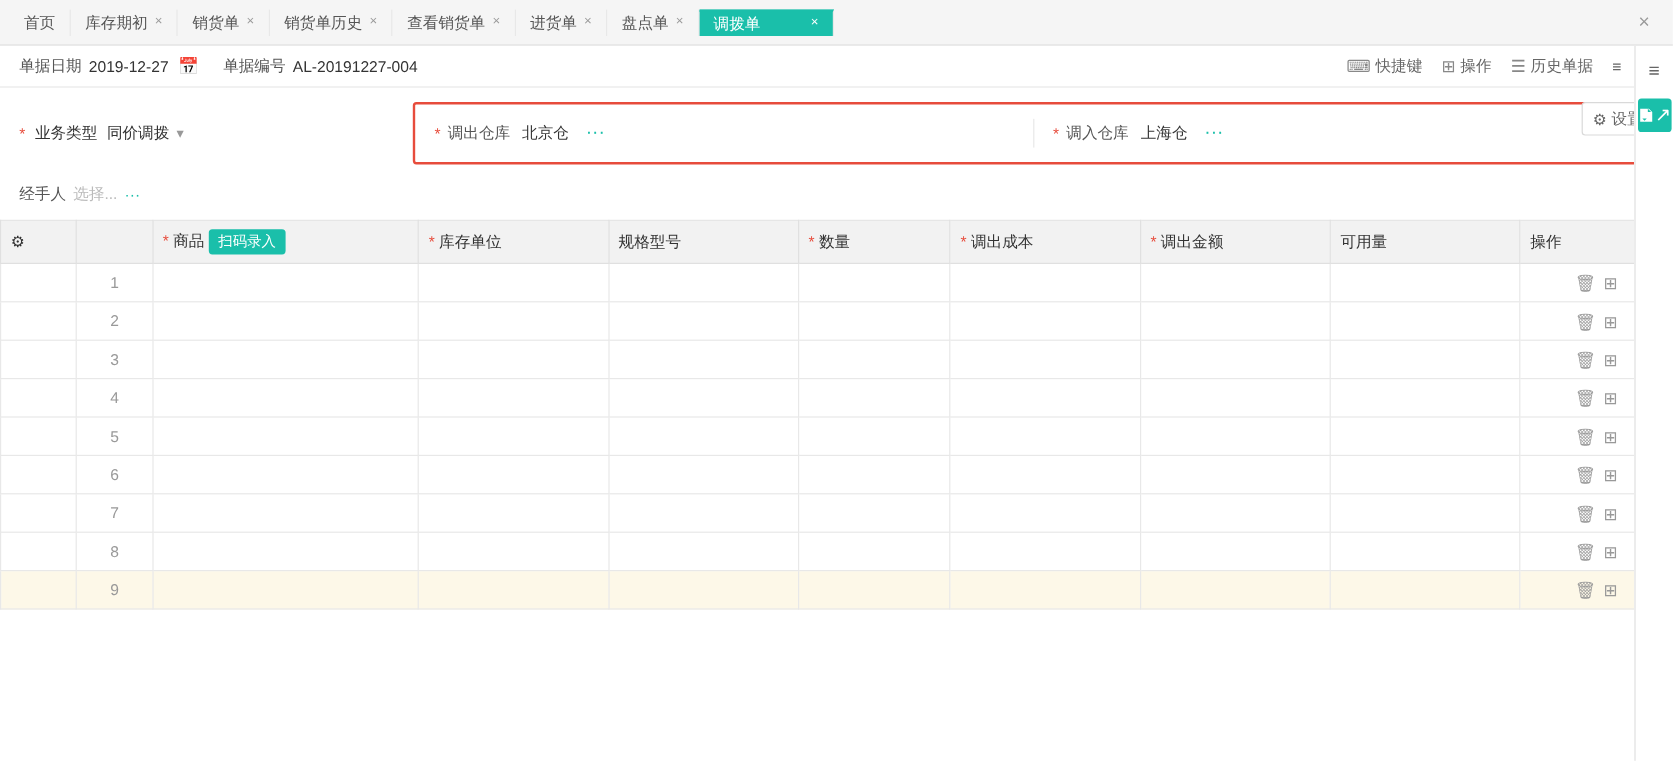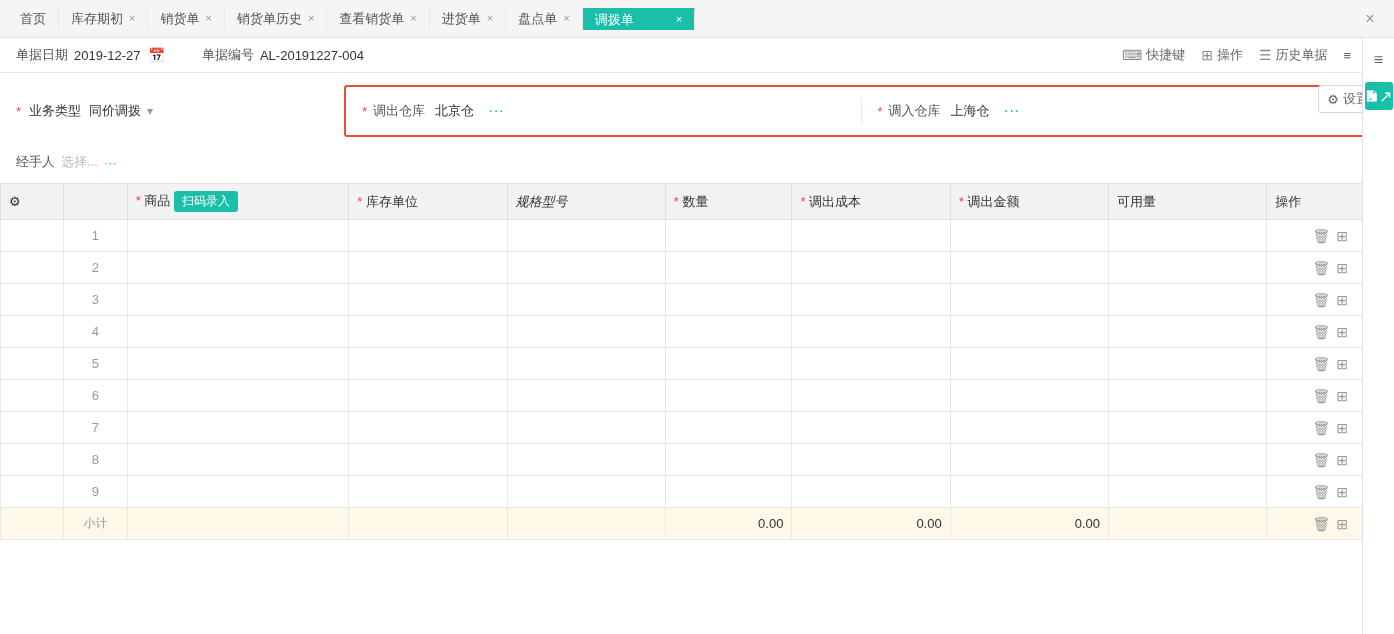--- a/index.html
+++ b/index.html
@@ -25,21 +25,21 @@
     }
     .tab.active .close-btn { color: #666; }
     .tab-bar-close {
       margin-left: auto; width: 32px; height: 32px; display: flex; align-items: center;
       justify-content: center; cursor: pointer; color: #999; font-size: 16px;
     }
 
     
     .form-header {
       display: flex; align-items: center; padding: 8px 16px; border-bottom: 1px solid #e8e8e8;
-      gap: 36px; background: #fff;
+      gap: 20px; background: #fff;
     }
     .form-field {
       display: flex; align-items: center; gap: 6px;
     }
     .form-field label { color: #555; white-space: nowrap; }
     .form-field .value { color: #333; font-weight: 500; }
     .form-field .calendar-icon {
       color: #1abfaa; cursor: pointer; font-size: 14px; margin-left: 2px;
     }
 
@@ -100,21 +100,21 @@
     .data-table tr:last-child td { background: #fdf8e8; font-weight: 500; }
     .row-num { color: #999; text-align: center; width: 36px; }
     .scan-btn {
       background: #1abfaa; color: #fff; border: none; border-radius: 3px;
       padding: 2px 8px; font-size: 12px; cursor: pointer; white-space: nowrap;
     }
     .col-settings { width: 40px; text-align: center; }
     .col-num { width: 40px; text-align: center; }
     .col-goods { width: 140px; }
     .col-unit { width: 100px; }
-    .col-spec { width: 100px; font-style: italic; }
+    .col-spec { width: 100px; }
     .col-qty { width: 80px; }
     .col-cost { width: 100px; }
     .col-amount { width: 100px; }
     .col-avail { width: 100px; }
     .col-ops { width: 80px; text-align: center; }
 
     .ops-icons { display: flex; align-items: center; justify-content: center; gap: 6px; }
     .op-icon { color: #999; cursor: pointer; font-size: 14px; }
 
     
@@ -445,37 +445,20 @@
       <td class="col-cost"></td>
       <td class="col-amount"></td>
       <td class="col-avail"></td>
       <td class="col-ops">
         <div class="ops-icons">
           <span class="op-icon">🗑</span>
           <span class="op-icon">⊞</span>
         </div>
       </td>
     </tr>
-          <tr style="background: rgb(253, 248, 232);">
-      <td></td>
-      <td class="row-num" style="color:#999; font-size:12px;">小计</td>
-      <td></td>
-      <td></td>
-      <td></td>
-      <td style="text-align:right;">0.00</td>
-      <td style="text-align:right;">0.00</td>
-      <td style="text-align:right;">0.00</td>
-      <td></td>
-      <td>
-        <div class="ops-icons">
-          <span class="op-icon">🗑</span>
-          <span class="op-icon">⊞</span>
-        </div>
-      </td>
-    </tr>
         </tbody>
     </table>
   </div>
 </div>
 
 <div class="right-panel">
   <div class="panel-icon">≡</div>
   <div class="panel-icon active">
     <svg width="16" height="16" viewBox="0 0 16 16" fill="currentColor">
       <path d="M2 2h8l3 3v9H2V2zm7 0v3h3M6 8v5m-2-2l2 2 2-2"></path>

